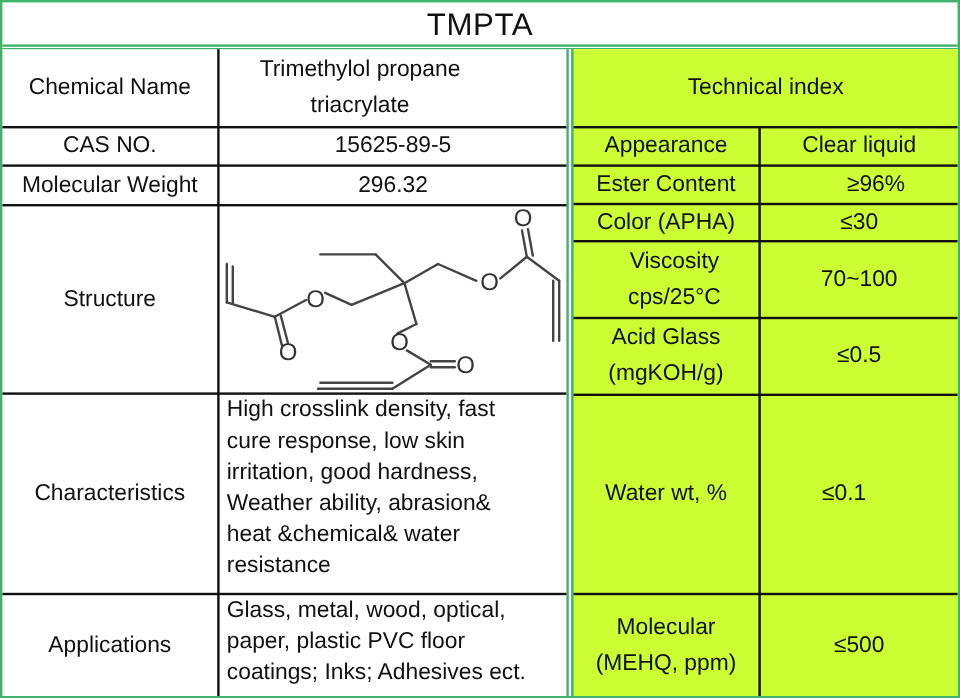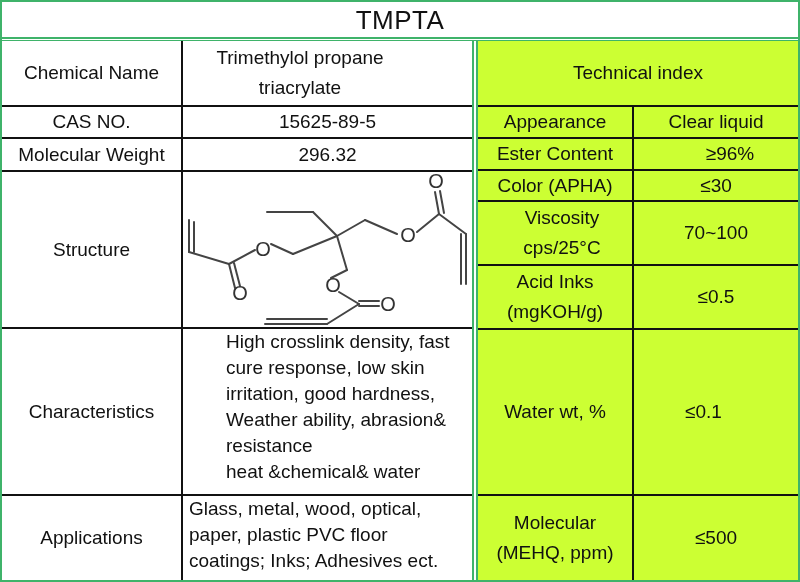--- a/index.html
+++ b/index.html
@@ -102,27 +102,27 @@
       <text x="57" y="128">O</text>
       <text x="225" y="70">O</text>
       <text x="253" y="16">O</text>
       <text x="150" y="120">O</text>
       <text x="205" y="139">O</text>
     </g>
   </svg>
 </div>
 
 <div class="cell" style="left:2px; top:329px; width:179px; height:165px;">Characteristics</div>
-<div class="cell left-text" style="left:183px; top:329px; width:289px; height:165px; flex-direction:column; align-items:flex-start;margin-left:37px;">
+<div class="cell left-text" style="left:183px; top:329px; width:289px; height:165px; flex-direction:column; align-items:flex-start;">
   <span>High crosslink density, fast</span>
   <span>cure response, low skin</span>
   <span>irritation, good hardness,</span>
   <span>Weather ability, abrasion&amp;</span>
+  <span>heat &amp;chemical&amp; water</span>
   <span>resistance</span>
-  <span>heat &amp;chemical&amp; water</span>
 </div>
 
 <div class="cell" style="left:2px; top:496px; width:179px; height:84px;">Applications</div>
 <div class="cell left-text" style="left:183px; top:496px; width:289px; height:84px; flex-direction:column; align-items:flex-start;">
   <span>Glass, metal, wood, optical,</span>
   <span>paper, plastic PVC floor</span>
   <span>coatings; Inks; Adhesives ect.</span>
 </div>
 
 <div class="cell" style="left:478px; top:41px; width:320px; height:64px;">Technical index</div>
@@ -136,21 +136,21 @@
 <div class="cell" style="left:478px; top:171px; width:154px; height:29px;">Color (APHA)</div>
 <div class="cell" style="left:634px; top:171px; width:164px; height:29px;">≤30</div>
 
 <div class="cell" style="left:478px; top:202px; width:154px; height:62px; flex-direction:column;padding-left:14px;">
   <span>Viscosity</span>
   <span>cps/25°C</span>
 </div>
 <div class="cell" style="left:634px; top:202px; width:164px; height:62px;">70~100</div>
 
 <div class="cell" style="left:478px; top:266px; width:154px; height:62px; flex-direction:column;">
-  <span>Acid Inks</span>
+  <span>Acid Glass</span>
   <span>(mgKOH/g)</span>
 </div>
 <div class="cell" style="left:634px; top:266px; width:164px; height:62px;">≤0.5</div>
 
 <div class="cell" style="left:478px; top:330px; width:154px; height:164px;">Water wt, %</div>
 <div class="cell" style="left:634px; top:330px; width:139px; height:164px;">≤0.1</div>
 
 <div class="cell" style="left:478px; top:496px; width:154px; height:84px; flex-direction:column;">
   <span>Molecular</span>
   <span>(MEHQ, ppm)</span>

